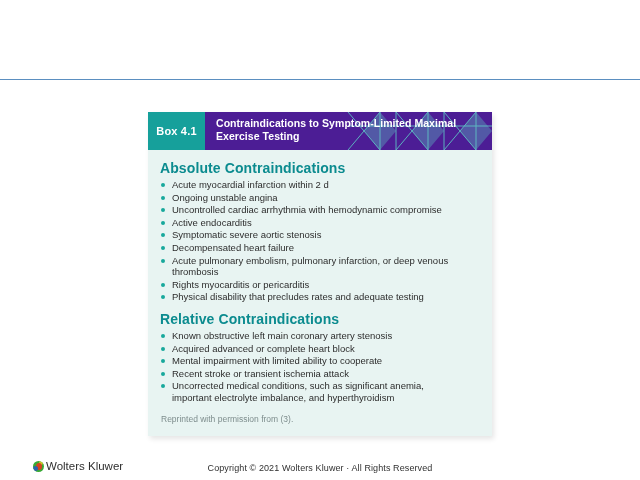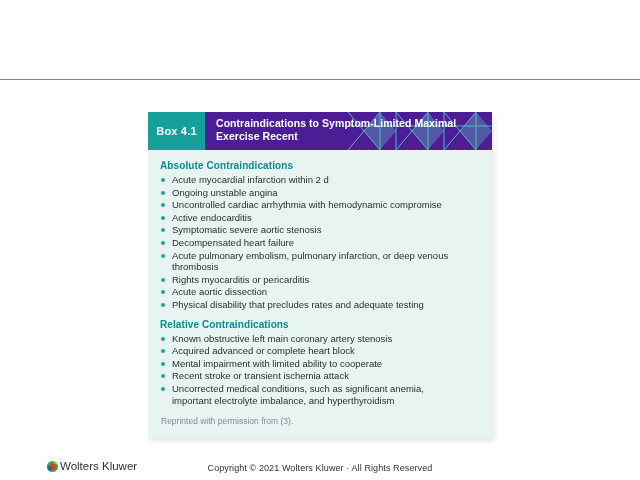--- a/index.html
+++ b/index.html
@@ -73,21 +73,21 @@
     padding: 5px 10px 0 11px;
     letter-spacing: 0.05px;
   }
 
   
   .box-body {
     padding: 8px 12px 6px 12px;
   }
   .section-heading {
     color: #0b8b8f;
-    font-size: 10px;
+    font-size: 14px;
     font-weight: bold;
     margin: 2px 0 3px 0;
     letter-spacing: 0.1px;
   }
   .section-heading.second {
     margin-top: 8px;
   }
 
   ul.bullet-list {
     list-style: none;
@@ -116,21 +116,21 @@
   .box-credit {
     color: #7e8d8d;
     font-size: 8.5px;
     padding: 9px 0 5px 1px;
     line-height: 11px;
   }
 
   
   .footer-logo {
     position: absolute;
-    left: 47px;
+    left: 33px;
     top: 458px;
     display: flex;
     align-items: center;
     height: 16px;
   }
   .wk-mark {
     width: 11px;
     height: 11px;
     border-radius: 50%;
     position: relative;
@@ -193,36 +193,35 @@
         <path d="M232 0 L232 38 M248 0 L248 38 M280 0 L280 38 M296 0 L296 38 M328 0 L328 38"></path>
         <path d="M200 14 L344 14"></path>
       </g>
       <g fill="#5fc9c6" opacity="0.35">
         <polygon points="232,0 248,19 232,38 216,19"></polygon>
         <polygon points="280,0 296,19 280,38 264,19"></polygon>
         <polygon points="328,0 344,19 328,38 312,19"></polygon>
       </g>
     </svg>
     <div class="box-number">Box 4.1</div>
-    <div class="box-title">Contraindications to Symptom-Limited Maximal Exercise Recent</div>
+    <div class="box-title">Contraindications to Symptom-Limited Maximal Exercise Testing</div>
   </div>
 
   <div class="box-body">
 
     <div class="section-heading">Absolute Contraindications</div>
     <ul class="bullet-list">
       <li>Acute myocardial infarction within 2 d</li>
       <li>Ongoing unstable angina</li>
       <li>Uncontrolled cardiac arrhythmia with hemodynamic compromise</li>
       <li>Active endocarditis</li>
       <li>Symptomatic severe aortic stenosis</li>
       <li>Decompensated heart failure</li>
       <li>Acute pulmonary embolism, pulmonary infarction, or deep venous thrombosis</li>
       <li>Rights myocarditis or pericarditis</li>
-      <li>Acute aortic dissection</li>
       <li>Physical disability that precludes rates and adequate testing</li>
     </ul>
 
     <div class="section-heading second">Relative Contraindications</div>
     <ul class="bullet-list">
       <li>Known obstructive left main coronary artery stenosis</li>
       <li>Acquired advanced or complete heart block</li>
       <li>Mental impairment with limited ability to cooperate</li>
       <li>Recent stroke or transient ischemia attack</li>
       <li>Uncorrected medical conditions, such as significant anemia, important electrolyte imbalance, and hyperthyroidism</li>

